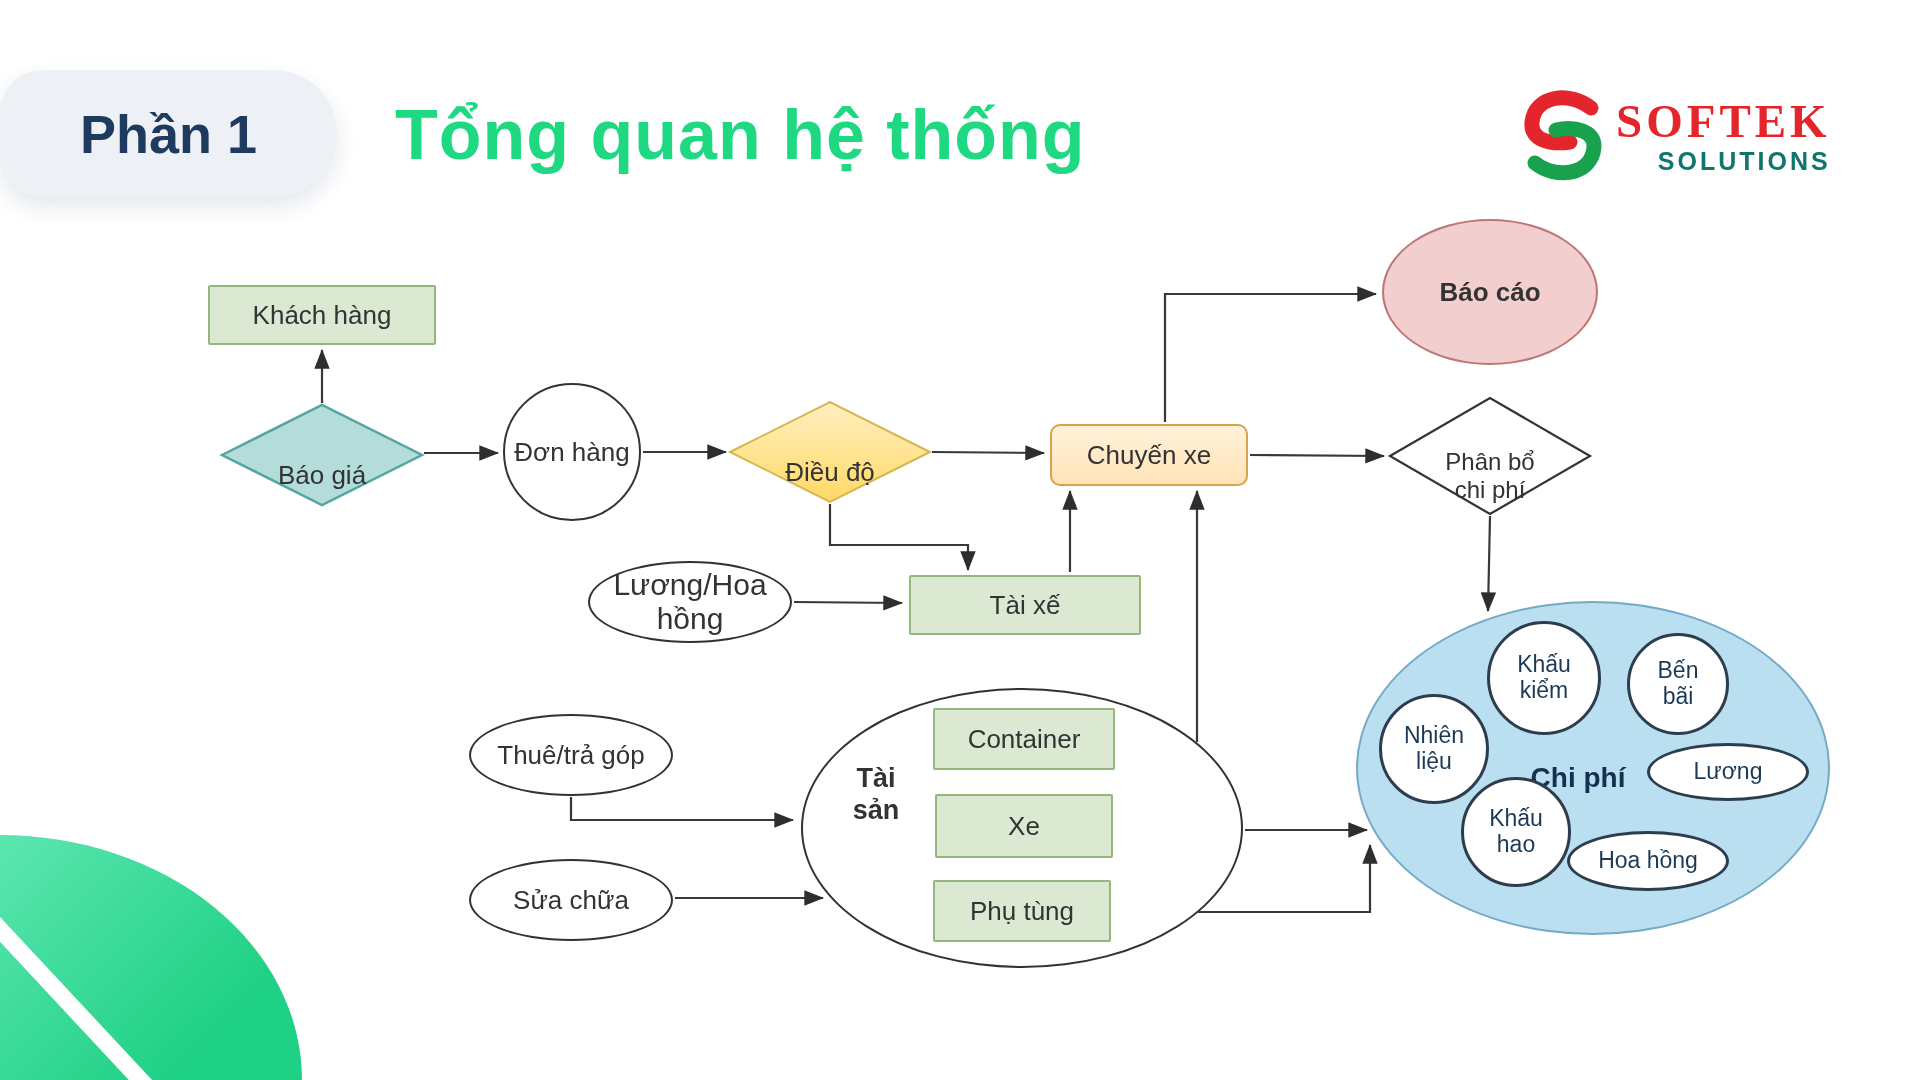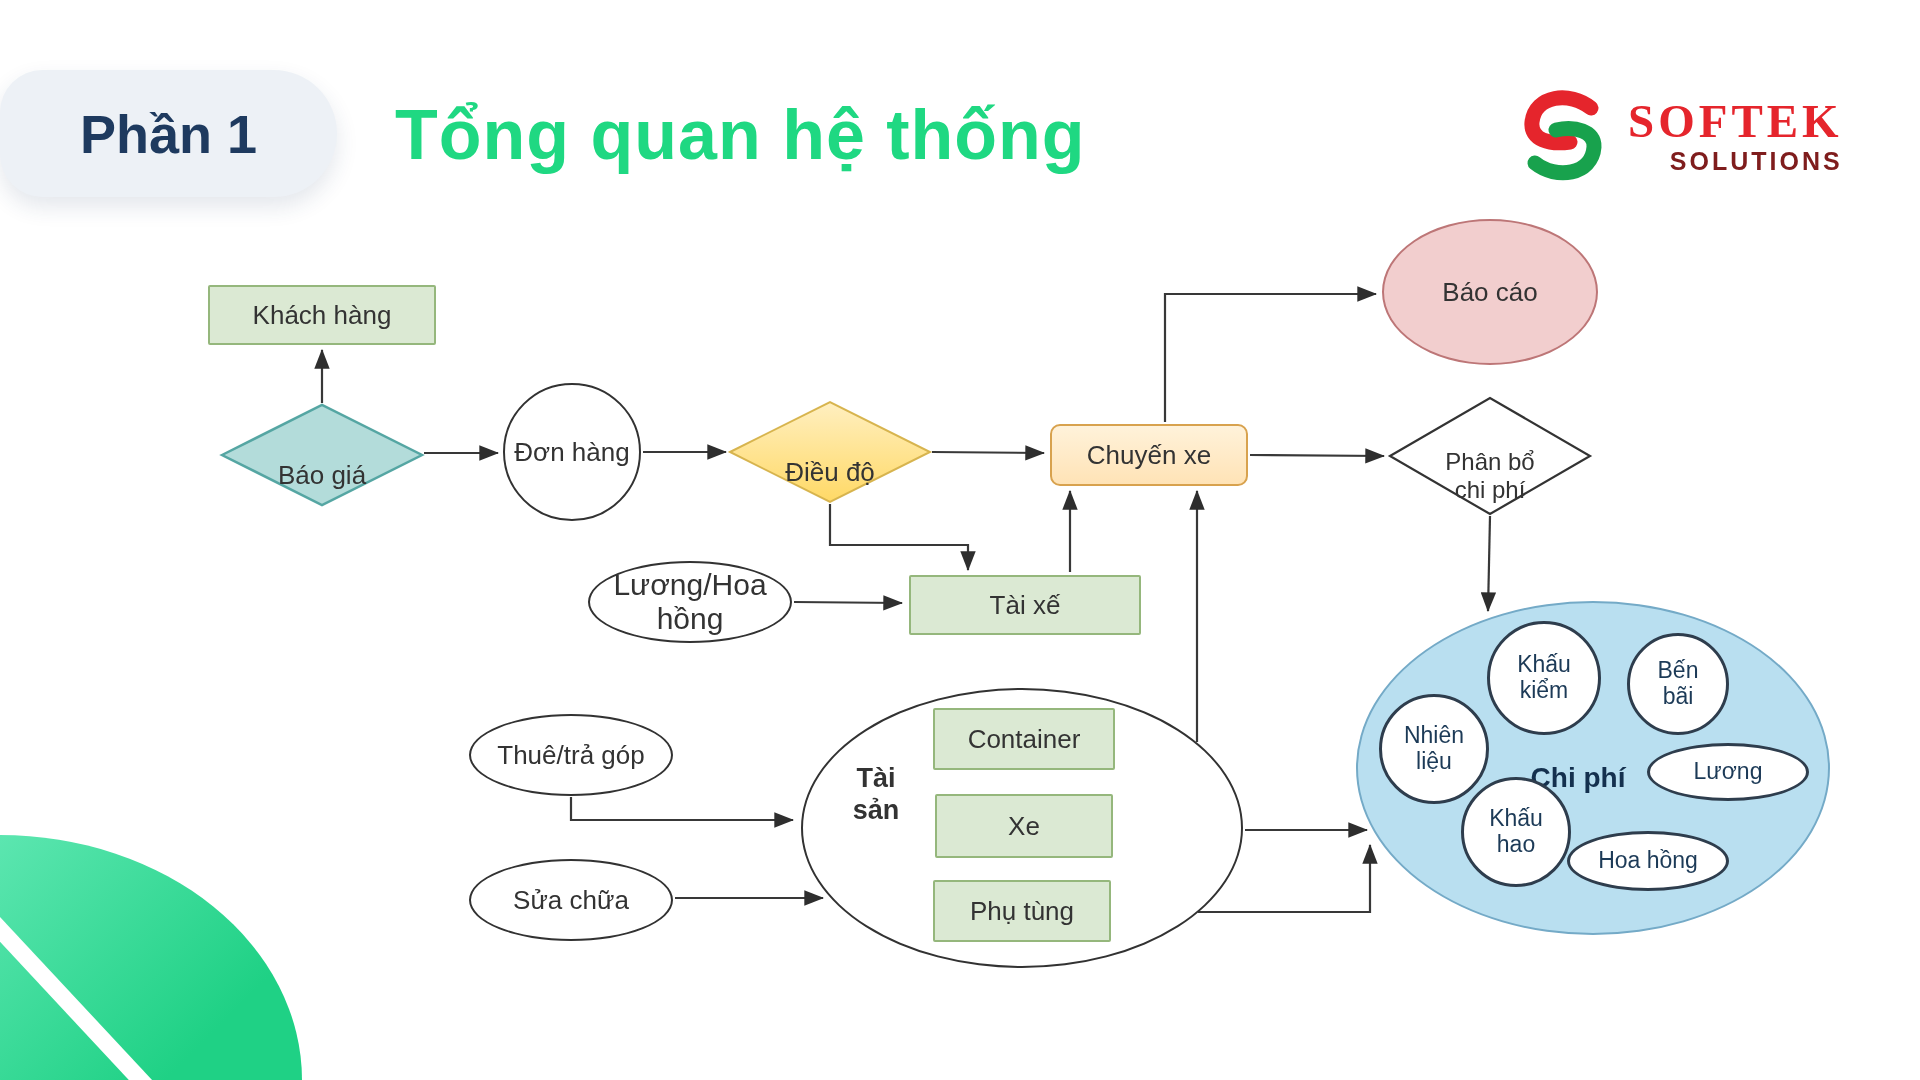--- a/index.html
+++ b/index.html
@@ -7,23 +7,23 @@
          font-family:"Liberation Sans",sans-serif;color:#333;}
 
   
   .part-pill{position:absolute;left:0;top:70px;width:337px;height:127px;background:#edf1f6;
              border-radius:44px 66px 66px 44px;display:flex;align-items:center;justify-content:center;
              box-shadow:0 10px 22px rgba(30,58,95,.12);}
   .part-pill span{font-size:54px;font-weight:700;color:#1e3a5f;}
   .slide-title{position:absolute;left:395px;top:70px;height:130px;display:flex;align-items:center;
                font-size:70px;font-weight:700;color:#1fd882;letter-spacing:1px;}
   .logo{position:absolute;left:1512px;top:86px;display:flex;align-items:center;}
-  .logo-text{display:flex;flex-direction:column;align-items:flex-end;margin-left:16px;text-align:right;}
+  .logo-text{display:flex;flex-direction:column;align-items:flex-end;margin-left:4px;text-align:right;}
   .logo-brand{font-family:"Liberation Serif",serif;font-weight:700;font-size:47px;color:#e5252c;letter-spacing:4px;line-height:1;}
-  .logo-sub{font-weight:700;font-size:25px;color:#7f1d1d;letter-spacing:3px;line-height:1;margin-top:4px;}
+  .logo-sub{font-weight:700;font-size:25px;color:#0f766e;letter-spacing:3px;line-height:1;margin-top:4px;}
 
   
   .corner-decor{position:absolute;left:0;bottom:0;width:302px;height:245px;overflow:hidden;
                 border-top-right-radius:100% 100%;
                 background:linear-gradient(135deg,#5ce6b0 0%,#2bd globals 0,#1fd185 75%);
                 background:linear-gradient(135deg,#5ce6b0 0%,#1fd185 75%);}
   .corner-stripe{position:absolute;left:62px;top:-90px;width:17px;height:520px;background:#ffffff;
                  transform:rotate(-43deg);}
 
   
@@ -35,21 +35,21 @@
        font-size:26px;color:#333;line-height:1.18;margin-top:20px;}
   .lbl span{display:block;}
   #connector-layer{position:absolute;left:0;top:0;width:1920px;height:1080px;}
   .edge{stroke:#383838;stroke-width:2.2;fill:none;marker-end:url(#arrowhead);}
 
   
   .n-khach-hang{left:208px;top:285px;width:228px;height:60px;}
   .n-don-hang{left:503px;top:383px;width:138px;height:138px;border-radius:50%;background:#fff;border:2.5px solid #323232;}
   .n-chuyen-xe{left:1050px;top:424px;width:198px;height:62px;border-radius:10px;
                background:linear-gradient(180deg,#fff2da 0%,#ffe3b6 100%);border:2px solid #d8a24e;}
-  .n-bao-cao{left:1382px;top:219px;width:216px;height:146px;background:#f2cece;border:2.5px solid #bd7677;border-radius:50%;}
+  .n-bao-cao{left:1382px;top:219px;width:216px;height:146px;background:#f2cece;border:2.5px solid #bd7677;border-radius:50%;font-weight:bold;}
   .n-tai-xe{left:909px;top:575px;width:232px;height:60px;}
   .n-luong-hoa-hong{left:588px;top:561px;width:204px;height:82px;font-size:30px;}
   .n-thue-tra-gop{left:469px;top:714px;width:204px;height:82px;}
   .n-sua-chua{left:469px;top:859px;width:204px;height:82px;text-align:center;}
   .n-tai-san{left:801px;top:688px;width:442px;height:280px;}
   .l-tai-san{left:838px;top:742px;width:76px;height:66px;font-weight:700;font-size:27px;}
   .n-container{left:933px;top:708px;width:182px;height:62px;}
   .n-xe{left:935px;top:794px;width:178px;height:64px;}
   .n-phu-tung{left:933px;top:880px;width:178px;height:62px;}
   .n-chi-phi{left:1356px;top:601px;width:474px;height:334px;background:#b9dff0;border:2px solid #74aac7;border-radius:50%;}

